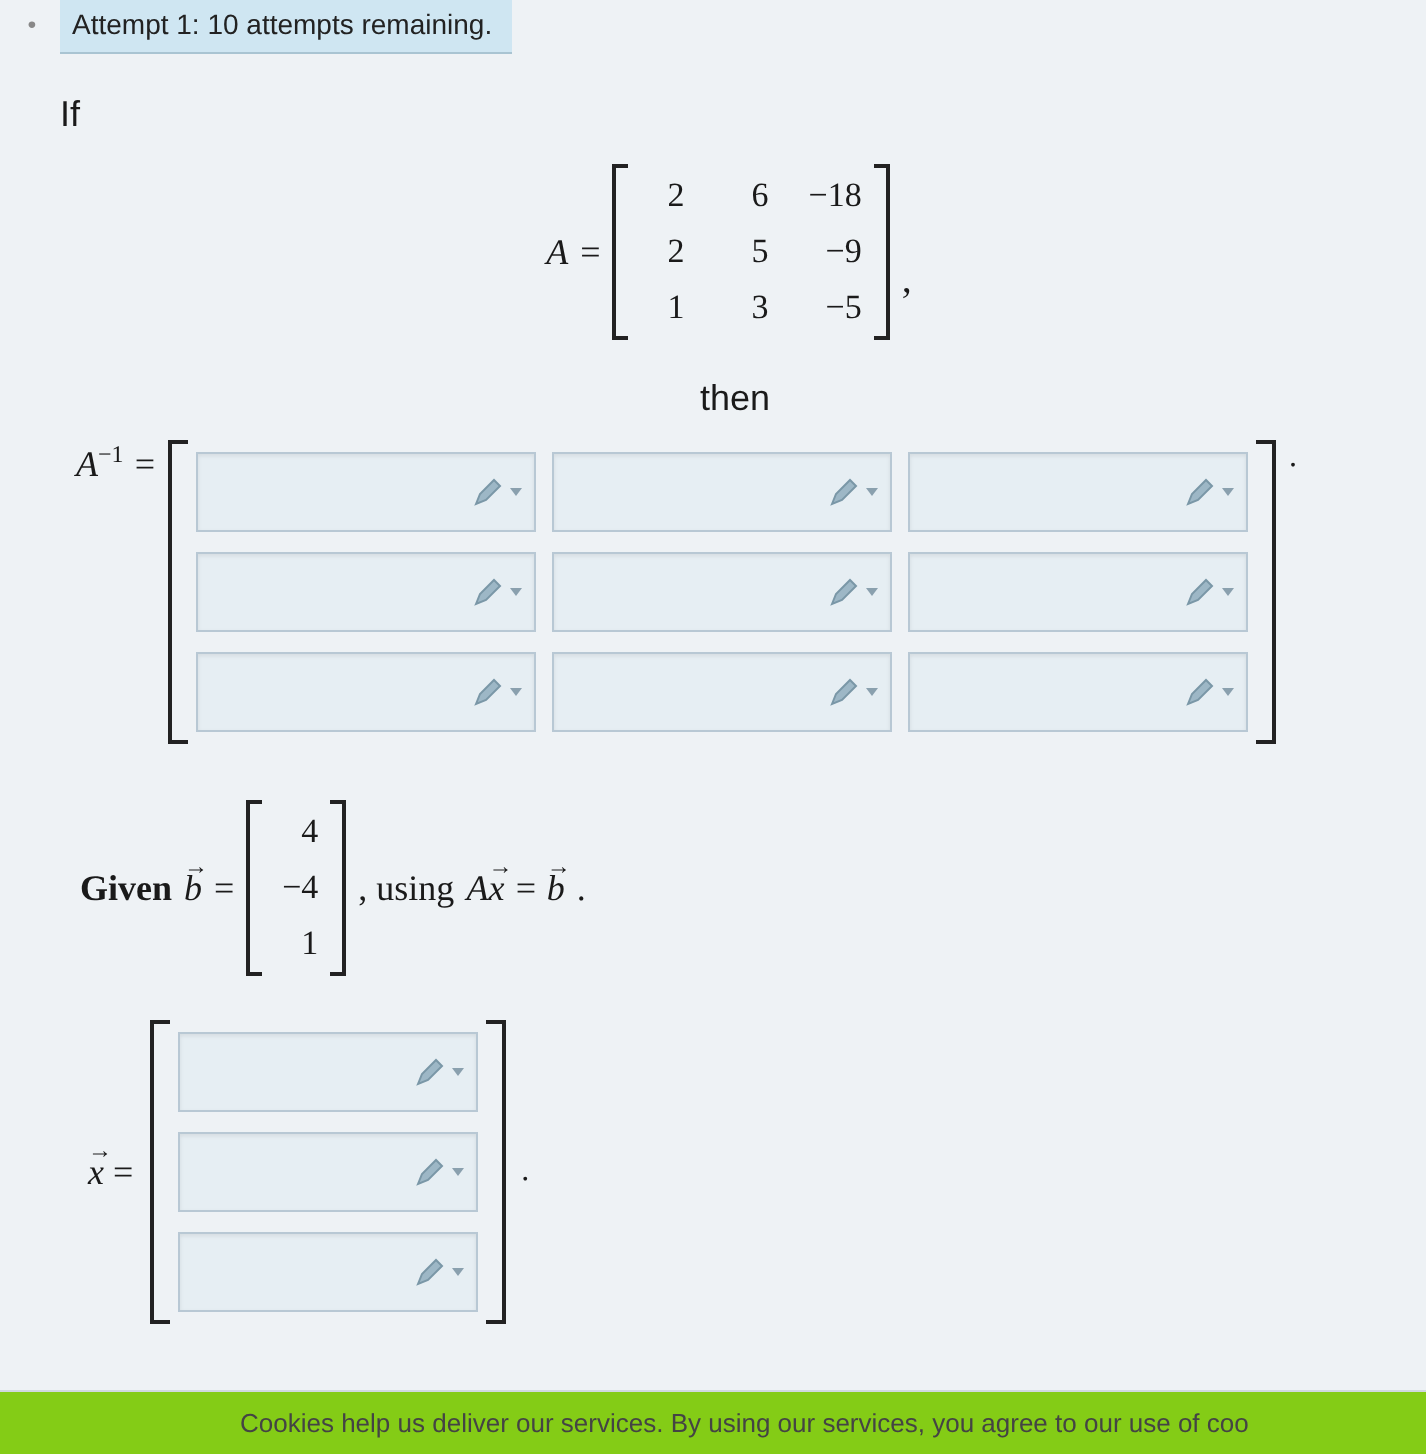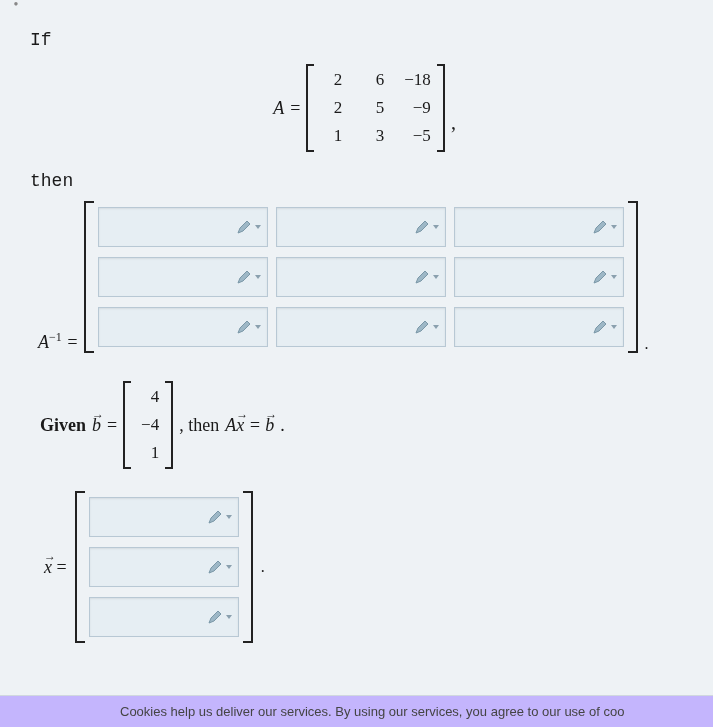--- a/index.html
+++ b/index.html
@@ -30,21 +30,21 @@
 }
 .attempt-chip {
   background: #cfe6f2;
   color: #222;
   font-family: Arial, sans-serif;
   font-size: 14px;
   padding: 4px 10px 6px 6px;
   border-bottom: 1px solid #a9c4d2;
 }
 .content { padding: 0 8px 0 14px; }
-.serif-lg { font-family: Liberation Mono, monospace; font-size: 18px; }
+.serif-lg { font-family: Liberation Sans, sans-serif; font-size: 18px; }
 .if-label { margin: 12px 0 14px 6px; font-size: 18px; }
 .matrix-eq {
   display: flex;
   align-items: center;
   justify-content: center;
   gap: 6px;
   font-style: italic;
   font-size: 18px;
   margin: 8px 0 18px 0;
 }
@@ -64,24 +64,24 @@
   display: grid;
   grid-auto-rows: 28px;
   align-items: center;
   padding: 2px 6px;
   font-style: normal;
   font-size: 17px;
 }
 .m3x3 { grid-template-columns: repeat(3, auto); column-gap: 20px; }
 .m3x1 { grid-template-columns: auto; row-gap: 0; }
 .matrix-cells span { text-align: right; min-width: 22px; display: inline-block; }
-.then-label { font-size: 18px; margin: 19px 0 10px 6px; }
+.then-label { font-size: 18px; margin: 19px 0 10px 6px; text-align: center; }
 .answer-row {
   display: flex;
-  align-items: flex-end;
+  align-items: flex-start;
   gap: 6px;
   margin-left: 14px;
 }
 .lhs-label { font-size: 18px; font-style: italic; white-space: nowrap; }
 .lhs-label sup { font-size: 12px; font-style: normal; }
 .input-matrix {
   display: flex;
   align-items: stretch;
 }
 .input-matrix .bracket { width: 10px; }
@@ -126,21 +126,21 @@
 .vec-arrow {
   position: absolute; top: -8px; left: 0; right: 0;
   font-size: 12px; text-align: center; font-style: normal;
 }
 .solve-text { font-style: normal; }
 .period { font-style: normal; }
 .x-row { margin: 8px 0 0 20px; display:flex; align-items:center; gap:8px;}
 .cookie-bar {
   position: absolute;
   bottom: 0; left: 0; right: 0;
-  background: #c4b5fd;
+  background: #84cc16;
   border-top: 1px solid #d0d8de;
   font-family: Arial, sans-serif;
   font-size: 13px;
   color: #444;
   padding: 8px 0 8px 120px;
   white-space: nowrap;
   overflow: hidden;
 }
 .comma { font-size: 20px; align-self: flex-end; padding-bottom: 18px; font-style: normal;}
 .cursor {
@@ -149,20 +149,21 @@
   font-size: 16px;
   color: #333;
 }
 </style>
 </head>
 <body>
 
 <div class="page">
   <div class="attempt-bar">
     <span class="bullet">•</span>
+    <span class="attempt-chip">Attempt 1: 10 attempts remaining.</span>
   </div>
 
   <div class="cursor">
     <svg viewBox="0 0 16 16">
         <path d="M2 2 L2 14 L5 11 L8 15 L10 14 L7 10 L11 10 Z" fill="#fff" stroke="#333" stroke-width="1"></path>
       </svg>
   </div>
 
   <div class="content">
     <div class="if-label serif-lg">If</div>
@@ -281,21 +282,21 @@
       <span class="eq">=</span>
       <span class="bracket-wrap">
         <span class="bracket left"></span>
         <span class="matrix-cells m3x1">
           <span>4</span>
           <span>−4</span>
           <span>1</span>
         </span>
         <span class="bracket right"></span>
       </span>
-      <span class="solve-text">, then</span>
+      <span class="solve-text">, using</span>
       <span style="font-style:italic;">
         A<span class="vec-x" style="position:relative;"><span class="vec-arrow">→</span>x</span> = <span class="vec-b" style="position:relative;"><span class="vec-arrow">→</span>b</span>
       </span>
       <span class="period">.</span>
     </div>
 
     <div class="x-row">
       <span class="lhs-label">
         <span class="vec-x" style="position:relative;"><span class="vec-arrow">→</span><span>x</span></span>
         <span style="font-style:normal;">=</span>

